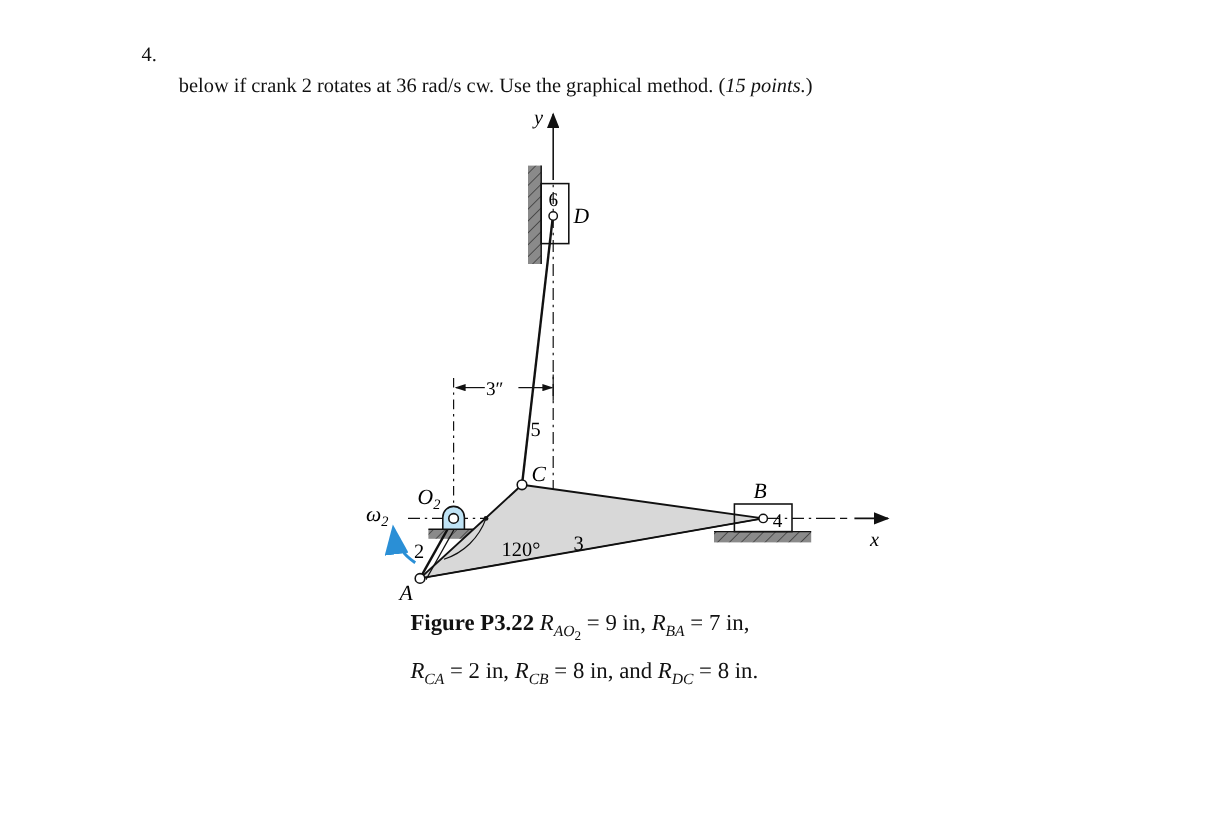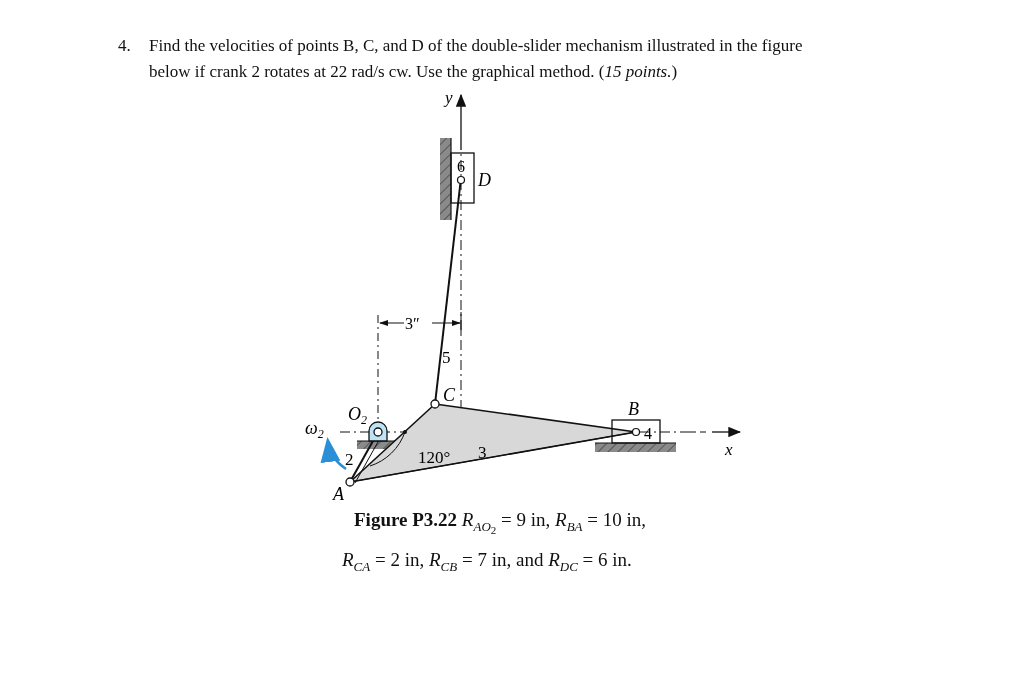--- a/index.html
+++ b/index.html
@@ -5,33 +5,33 @@
   html, body { margin:0; padding:0; background:#ffffff; }
   body { width:1024px; height:694px; position:relative; overflow:hidden;
          font-family:"Liberation Serif", "DejaVu Serif", serif; color:#111; }
   .problem { position:absolute; left:118px; top:33px; width:800px; font-size:17px; line-height:26px; }
   .problem .num { position:absolute; left:0; top:0; }
   .problem .text { margin-left:31px; }
   .problem b { font-weight:normal; }
   .problem i { }
   svg#figure { position:absolute; left:0; top:0; }
   .caption { position:absolute; left:342px; top:505px; font-size:19px; line-height:29px; white-space:nowrap; }
-  .caption .b { font-weight:bold;margin-left:12px; }
+  .caption .b { font-weight:bold; }
   .caption i { font-style:italic; }
   .caption sub { font-size:13px;margin-top:28px; }
   .caption sub sub { font-size:11px; }
 </style>
 </head>
 <body>
 
 <div class="problem">
   <span class="num">4.</span>
   <div class="text">
-    <span>Find the velocities of points B, C, and D of the double-slider mechanism illustrated in the figure</span><br>
-    <span>below if crank 2 rotates at 22 rad/s cw. Use the </span><b>graphical method</b><span>. (</span><i>15 points.</i><span>)</span>
+    <br>
+    <span>below if crank 2 rotates at 36 rad/s cw. Use the </span><b>graphical method</b><span>. (</span><i>15 points.</i><span>)</span>
   </div>
 </div>
 
 <svg id="figure" width="1024" height="694" viewBox="0 0 1024 694" font-family="Liberation Serif, DejaVu Serif, serif">
   <defs>
     <pattern id="hatch" width="7" height="7" patternUnits="userSpaceOnUse" patternTransform="rotate(45)">
       <rect width="7" height="7" fill="#8a8a8a"></rect>
       <line x1="0" y1="0" x2="0" y2="7" stroke="#333" stroke-width="1.2"></line>
     </pattern>
     <marker id="arrowhead" markerWidth="10" markerHeight="8" refX="9" refY="4" orient="auto">
@@ -113,15 +113,15 @@
   <circle cx="350" cy="482" r="4" fill="#fff" stroke="#111" stroke-width="1.3"></circle>
   <circle cx="435" cy="404" r="4" fill="#fff" stroke="#111" stroke-width="1.3"></circle>
   <text x="333" y="500" font-size="18" font-style="italic">A</text>
   <text x="443" y="401" font-size="18" font-style="italic">C</text>
 
   <text x="478" y="458" font-size="17">3</text>
 </svg>
 
 <div class="caption">
   <span class="b">Figure P3.22</span>
-  <i>R</i><sub><i>AO</i><sub>2</sub></sub><span> = 9 in, </span><i>R</i><sub><i>BA</i></sub><span> = 10 in,</span><br>
-  <i>R</i><sub><i>CA</i></sub><span> = 2 in, </span><i>R</i><sub><i>CB</i></sub><span> = 7 in, and </span><i>R</i><sub><i>DC</i></sub><span> = 6 in.</span>
+  <i>R</i><sub><i>AO</i><sub>2</sub></sub><span> = 9 in, </span><i>R</i><sub><i>BA</i></sub><span> = 7 in,</span><br>
+  <i>R</i><sub><i>CA</i></sub><span> = 2 in, </span><i>R</i><sub><i>CB</i></sub><span> = 8 in, and </span><i>R</i><sub><i>DC</i></sub><span> = 8 in.</span>
 </div>
 
 </body></html>

